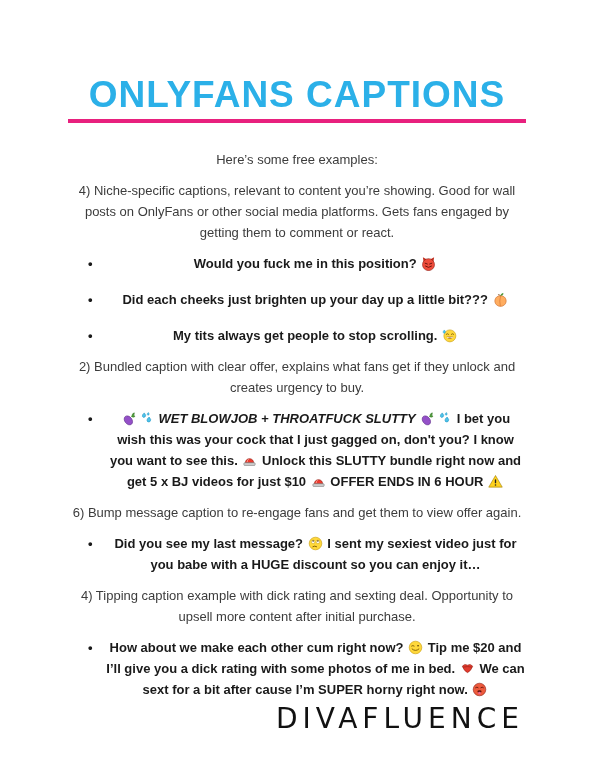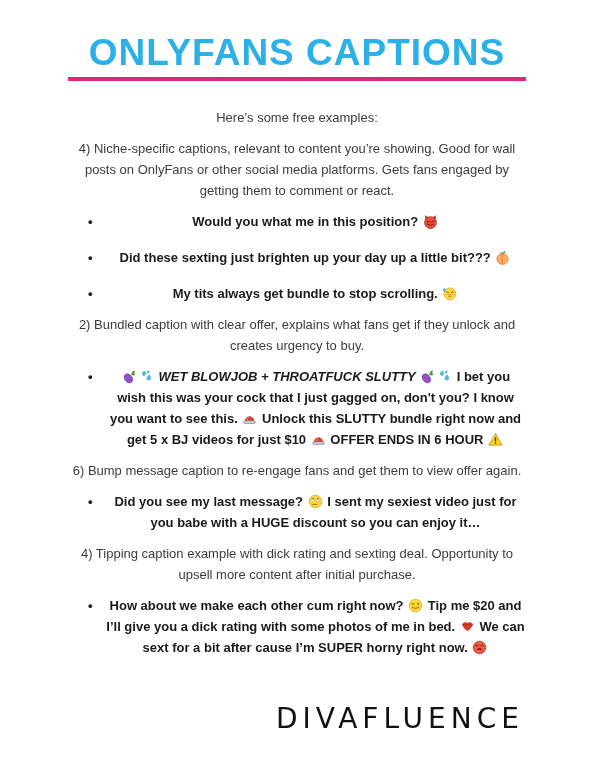--- a/index.html
+++ b/index.html
@@ -6,21 +6,21 @@
     margin: 0;
     padding: 0;
     background: #ffffff;
   }
   .page {
     position: relative;
     width: 592px;
     height: 777px;
     box-sizing: border-box;
     background: #ffffff;
-    padding: 34px 66px 0 68px;
+    padding: 76px 66px 0 68px;
     font-family: "Liberation Sans", "DejaVu Sans", sans-serif;
     overflow: hidden;
   }
   h1.title {
     margin: 0;
     text-align: center;
     font-size: 37px;
     line-height: 1.0;
     font-weight: 700;
     letter-spacing: 1px;
@@ -88,35 +88,35 @@
 <div class="page" style="--title-color: #2BB0E8; --rule-color: #E8207E; --body-color: #3C3C3C; --bullet-color: #1A1A1A;">
   <header>
     <h1 class="title">ONLYFANS CAPTIONS</h1>
     <div class="rule"></div>
   </header>
   <main class="content">
     <p class="intro">Here’s some free examples:</p>
     <div id="sections">
         <p class="lead">4) Niche-specific captions, relevant to content you’re showing. Good for wall posts on OnlyFans or other social media platforms. Gets fans engaged by getting them to comment or react.</p>
         <ul class="caption-list">
-          <li><span>Would you what me in this position? </span><span class="emoji"><svg viewBox="0 0 20 20">
+          <li><span>Would you fuck me in this position? </span><span class="emoji"><svg viewBox="0 0 20 20">
                 <path d="M2.5 1.5 L8 4.5 L3.5 8 Z" fill="#c22f1f"></path>
                 <path d="M17.5 1.5 L12 4.5 L16.5 8 Z" fill="#c22f1f"></path>
                 <circle cx="10" cy="11.5" r="8" fill="#ef4d3c" stroke="#8e1f14" stroke-width="0.8"></circle>
                 <path d="M5.5 9.6 l3 1.1" stroke="#5c1209" stroke-width="1.2" stroke-linecap="round" fill="none"></path>
                 <path d="M14.5 9.6 l-3 1.1" stroke="#5c1209" stroke-width="1.2" stroke-linecap="round" fill="none"></path>
                 <path d="M6 13.6 q4 3.4 8 0" stroke="#5c1209" stroke-width="1.2" fill="none" stroke-linecap="round"></path>
               </svg></span></li>
-          <li><span>Did these sexting just brighten up your day up a little bit??? </span><span class="emoji"><svg viewBox="0 0 20 20">
+          <li><span>Did each cheeks just brighten up your day up a little bit??? </span><span class="emoji"><svg viewBox="0 0 20 20">
                 <ellipse cx="10" cy="12" rx="7.6" ry="7.2" fill="#ffad60" stroke="#c96a28" stroke-width="0.8"></ellipse>
                 <path d="M10 5.5 Q8.2 12 9.8 18.8" stroke="#d97b35" stroke-width="1" fill="none"></path>
                 <path d="M10.2 4.8 Q10.5 2.5 13.5 1.8 Q13.8 4.6 10.2 4.8" fill="#56ab3c" stroke="#2f7a1e" stroke-width="0.6"></path>
                 <path d="M10 5 q-1.5 -1.8 -3.4 -1.6" stroke="#8a5a2a" stroke-width="1" fill="none"></path>
               </svg></span></li>
-          <li><span>My tits always get bundle to stop scrolling. </span><span class="emoji"><svg viewBox="0 0 20 20">
+          <li><span>My tits always get people to stop scrolling. </span><span class="emoji"><svg viewBox="0 0 20 20">
                 <circle cx="10.5" cy="10.5" r="8" fill="#ffd83b" stroke="#c79a06" stroke-width="0.8"></circle>
                 <path d="M5.6 8.4 q1.6 -1.8 3.2 0" stroke="#7a5800" stroke-width="1.1" fill="none" stroke-linecap="round"></path>
                 <path d="M12.4 8.4 q1.6 -1.8 3.2 0" stroke="#7a5800" stroke-width="1.1" fill="none" stroke-linecap="round"></path>
                 <path d="M6 11.5 q4.5 5.5 9 0 Z" fill="#7a3c00"></path>
                 <path d="M6.4 11.8 q4.1 1.4 8.2 0 l-0.5 1.2 q-3.6 1 -7.2 0 Z" fill="#ffffff"></path>
                 <path d="M3.2 2.6 q2.6 2.6 0.8 4.2 q-1.9 0.9 -2.5 -1 q-0.4 -1.7 1.7 -3.2" fill="#49c7ee" stroke="#1b8fc0" stroke-width="0.5"></path>
               </svg></span></li>
         </ul>
         <p class="lead">2) Bundled caption with clear offer, explains what fans get if they unlock and creates urgency to buy.</p>
         <ul class="caption-list">

